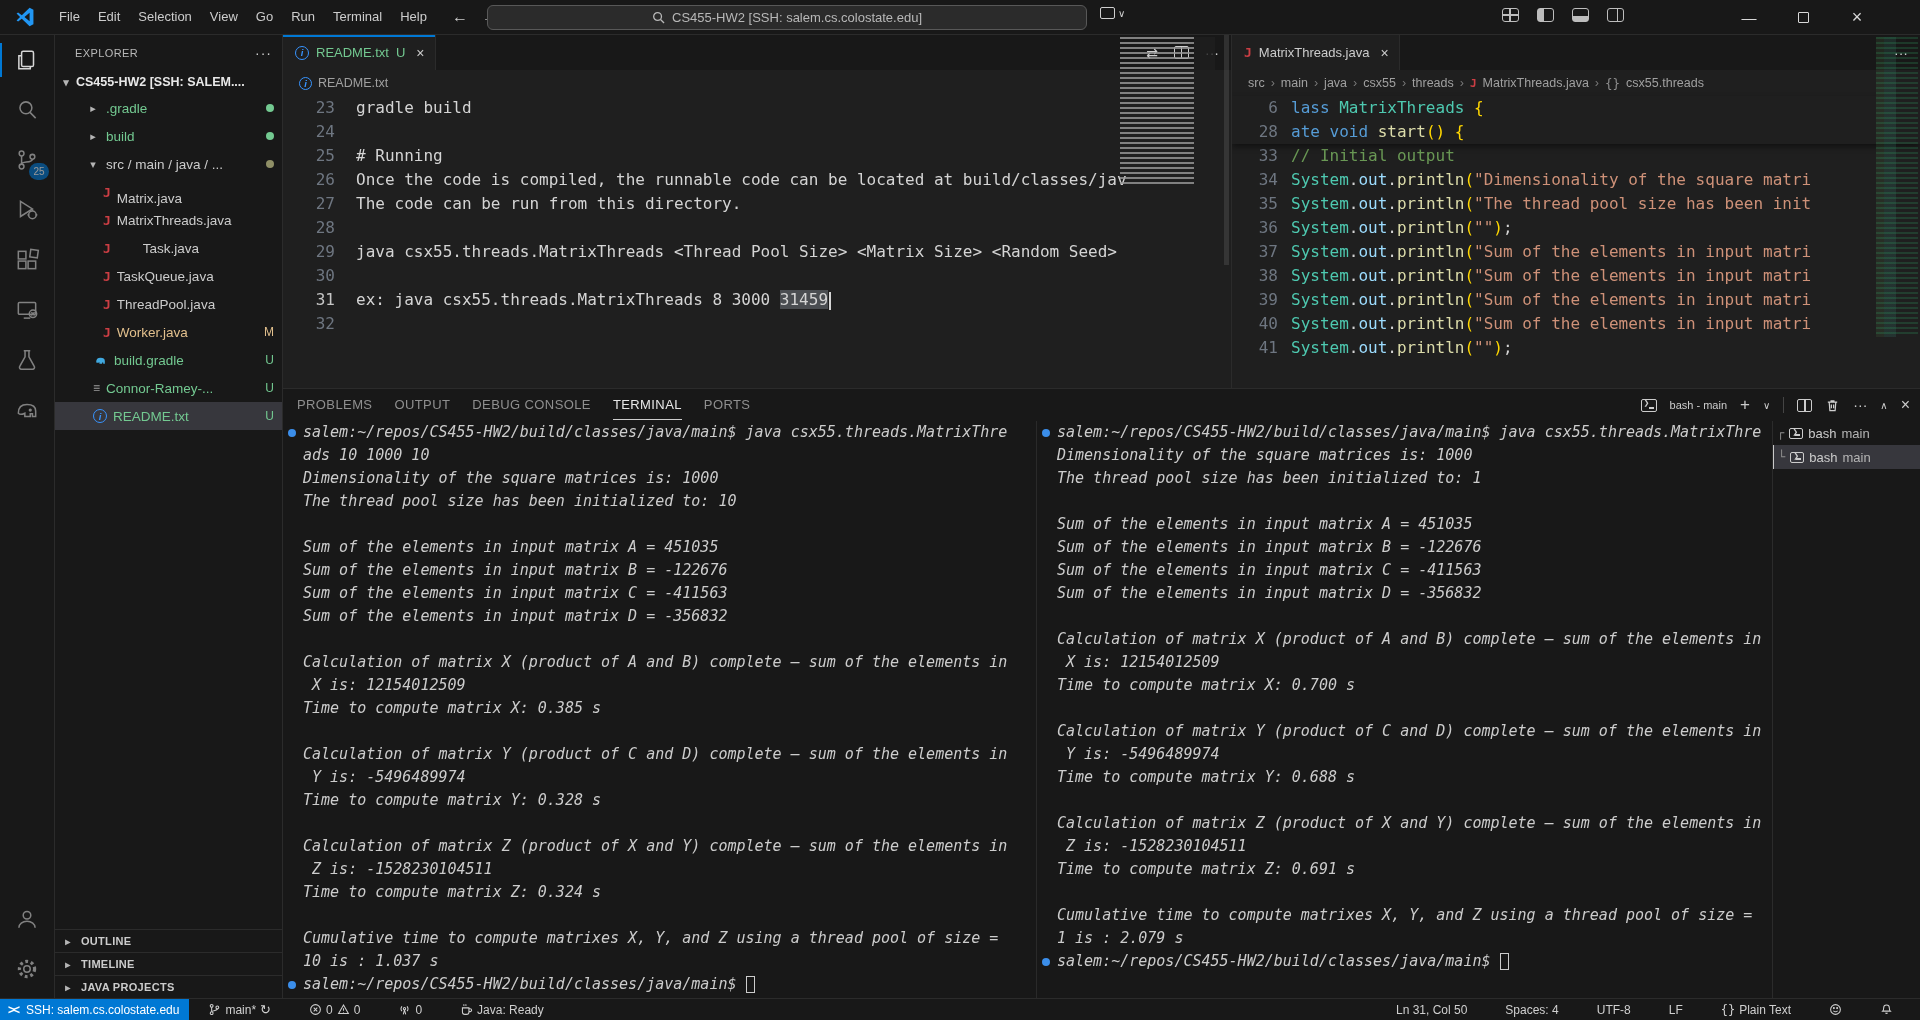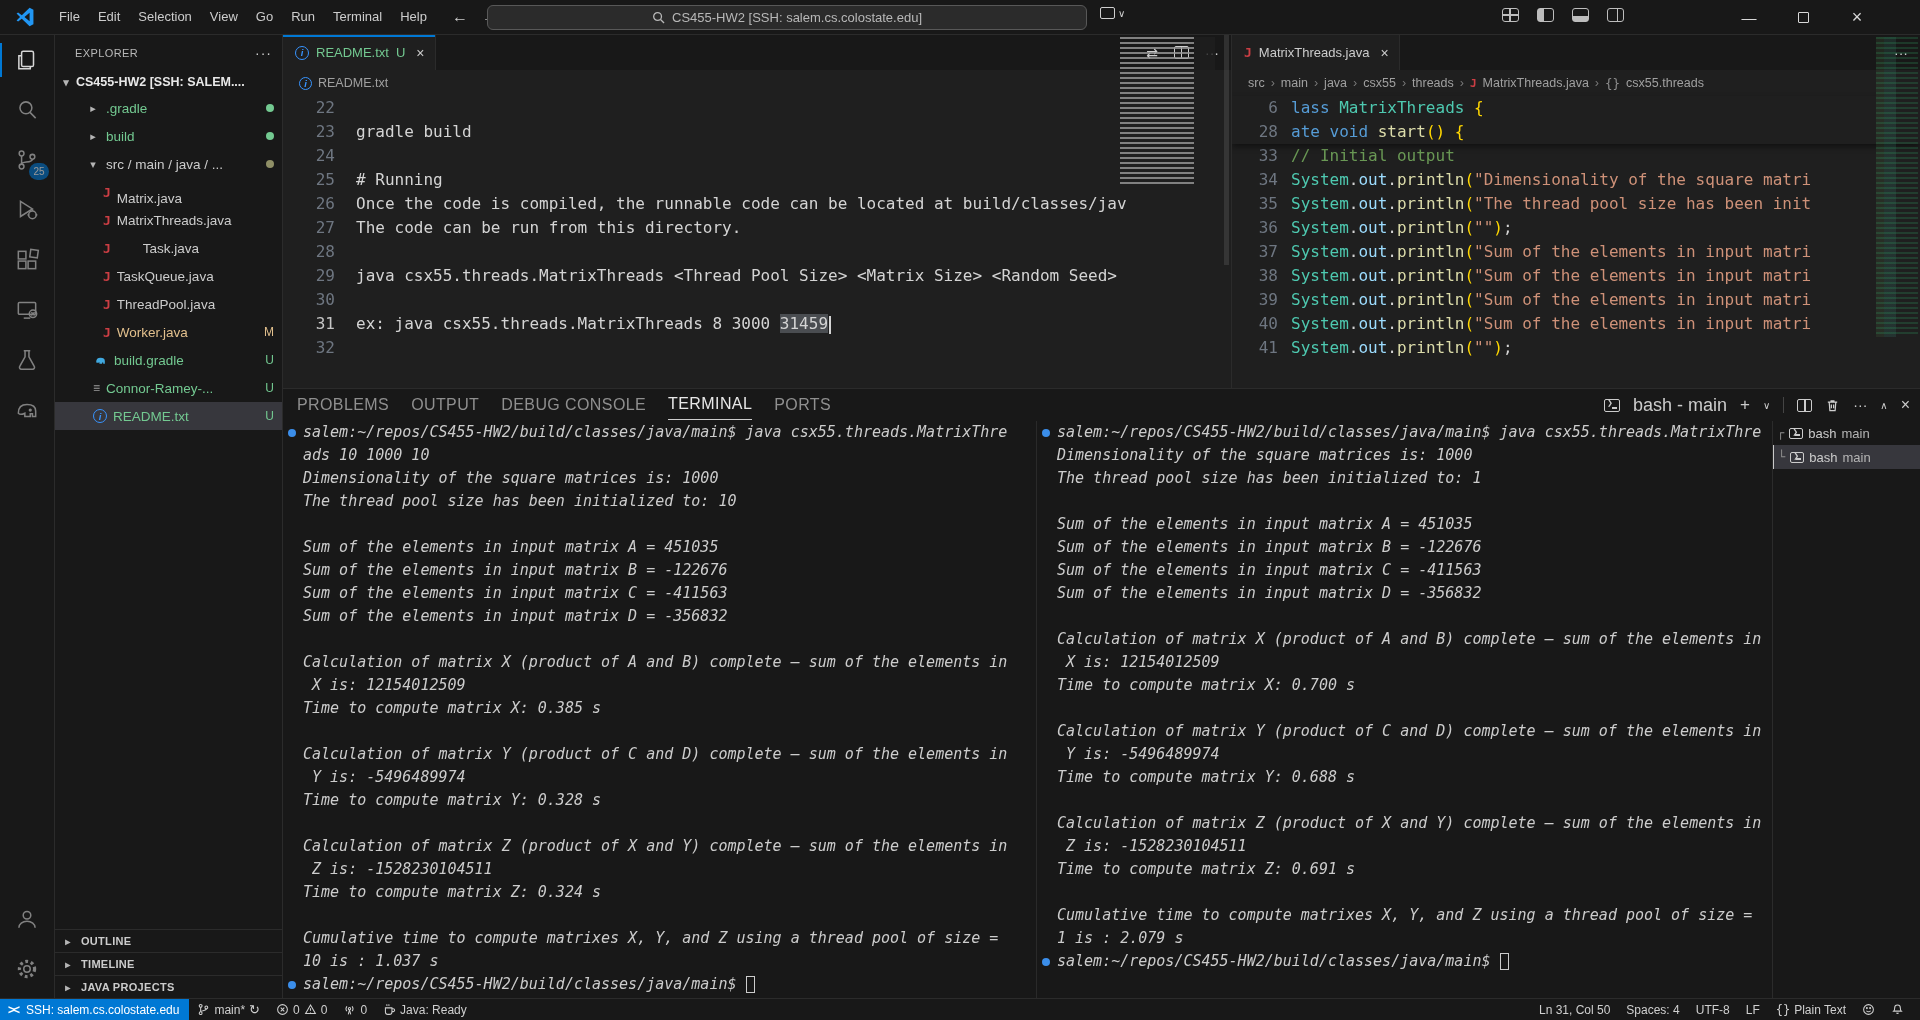--- a/index.html
+++ b/index.html
@@ -91,21 +91,21 @@
   .sticky { box-shadow:0 3px 6px rgba(0,0,0,.45); position:relative; background:#1f1f1f; }
   #minimap-right { position:absolute; right:2px; top:2px; width:42px; height:300px; opacity:.9;
     background:repeating-linear-gradient(#2ea06344 0 2px, transparent 2px 5px),
                repeating-linear-gradient(90deg, #6a995522 0 8px, #4ec9b022 8px 20px, transparent 20px 42px); }
   .tk-kw{color:#569CD6}.tk-cls{color:#4EC9B0}.tk-var{color:#9CDCFE}.tk-fn{color:#DCDCAA}
   .tk-str{color:#CE9178}.tk-br{color:#FFD700}.tk-com{color:#6A9955}
 
   
   #panel { position:absolute; left:283px; top:388px; right:0; bottom:22px; background:#181818; border-top:1px solid #2b2b2b; }
   #panel-header { height:32px; display:flex; align-items:center; padding:0 10px 0 14px; }
-  .ptab { font-size:16px; letter-spacing:.4px; color:#8f8f8f; margin-right:22px; height:31px; display:flex; align-items:center; }
+  .ptab { font-size:13px; letter-spacing:.4px; color:#8f8f8f; margin-right:22px; height:31px; display:flex; align-items:center; }
   .ptab.active { color:#e7e7e7; border-bottom:1px solid #cccccc; }
   #panel-actions { margin-left:auto; display:flex; align-items:center; gap:13px; color:#cccccc; font-size:14px; }
   #panel-actions .sep { width:1px; height:16px; background:#444; }
   .ic-term { width:16px; height:13px; border:1.3px solid #ccc; border-radius:2px; position:relative; }
   .ic-term:before { content:"❯"; position:absolute; left:2px; top:-1px; font-size:7px; color:#ccc; }
   .ic-term:after  { content:""; position:absolute; right:2px; bottom:2px; width:5px; height:1.3px; background:#ccc; }
   .term { position:absolute; top:32px; bottom:0; overflow:hidden; font-family:"DejaVu Sans Mono", monospace;
           font-size:15px; color:#cccccc; }
   #term-left  { left:0; width:753px; }
   #term-right { left:753px; width:736px; border-left:1px solid #2a2a2a; }
@@ -114,21 +114,21 @@
   .tcursor { display:inline-block; width:9px; height:17px; border:1px solid #cccccc; vertical-align:text-bottom; }
   #term-tabs { position:absolute; right:0; top:32px; width:148px; bottom:0; border-left:1px solid #2b2b2b; }
   .ttab { height:24px; display:flex; align-items:center; gap:5px; padding-left:4px; font-size:13px; color:#cccccc; white-space:nowrap; }
   .ttab .pre { font-family:"DejaVu Sans Mono",monospace; color:#8f8f8f; font-size:12px; }
   .ttab.selected { background:#37373d; border-left:1px solid #c9c9c9; }
   .ttab .desc { color:#b5b5b5; }
 
   
   #statusbar { position:absolute; left:0; bottom:0; width:1920px; height:22px; background:#181818; border-top:1px solid #2b2b2b;
                display:flex; align-items:center; font-size:12px; color:#cfcfcf; }
-  .sb-item { display:flex; align-items:center; gap:4px; padding:0 8px; height:22px; }
+  .sb-item { display:flex; align-items:center; gap:4px; padding:0 19px; height:22px; }
   #sb-remote { background:#0078d4; color:#ffffff; padding:0 10px 0 8px; font-weight:400; }
   #sb-remote .rg { font-weight:700; letter-spacing:-2px; margin-right:4px; }
   #sb-right { margin-left:auto; display:flex; align-items:center; margin-right:8px;text-align:right; }
   .sicon { width:13px; height:13px; stroke:#cfcfcf; fill:none; stroke-width:1.3; }
 </style>
 </head>
 <body>
 
 <div id="titlebar">
   <svg id="vscode-logo" viewBox="0 0 24 24">
@@ -340,21 +340,20 @@
       <span>⇄</span>
       <span class="ic-split"></span>
       <span>···</span>
     </div>
   </div>
   <div class="breadcrumbs">
     <span class="iicon" style="width:13px;height:13px;">i</span>
     <span>README.txt</span>
   </div>
   <div id="readme-lines" class="code">
-      <div class="cl"><div class="ln">22</div><div class="ct"></div></div>
       <div class="cl"><div class="ln">23</div><div class="ct">gradle build</div></div>
       <div class="cl"><div class="ln">24</div><div class="ct"></div></div>
       <div class="cl"><div class="ln">25</div><div class="ct"># Running</div></div>
       <div class="cl"><div class="ln">26</div><div class="ct">Once the code is compiled, the runnable code can be located at build/classes/jav</div></div>
       <div class="cl"><div class="ln">27</div><div class="ct">The code can be run from this directory.</div></div>
       <div class="cl"><div class="ln">28</div><div class="ct"></div></div>
       <div class="cl"><div class="ln">29</div><div class="ct">java csx55.threads.MatrixThreads &lt;Thread Pool Size&gt; &lt;Matrix Size&gt; &lt;Random Seed&gt;</div></div>
       <div class="cl"><div class="ln">30</div><div class="ct"></div></div>
       <div class="cl"><div class="ln active">31</div><div class="ct">ex: java csx55.threads.MatrixThreads 8 3000 <span class="hl">31459</span><span class="caret"></span></div></div>
       <div class="cl"><div class="ln">32</div><div class="ct"></div></div>
@@ -413,21 +412,21 @@
   <div id="panel-header">
     <div id="panel-tabs" style="display:flex;align-items:stretch;height:32px;">
         <div class="ptab">PROBLEMS</div>
         <div class="ptab">OUTPUT</div>
         <div class="ptab">DEBUG CONSOLE</div>
         <div class="ptab active">TERMINAL</div>
         <div class="ptab">PORTS</div>
       </div>
     <div id="panel-actions">
       <span class="ic-term"></span>
-      <span style="font-size:18px;">bash - main</span>
+      <span style="font-size:11px;">bash - main</span>
       <span style="font-size:17px;">+</span>
       <span class="chev">∨</span>
       <span class="sep"></span>
       <span class="ic-split"></span>
       <svg class="sicon" style="width:15px;height:15px;" viewBox="0 0 16 16">
           <path d="M3 4.5 h10 M6.5 4.5 v-1.5 h3 v1.5 M4.5 4.5 l.7 9 h5.6 l.7-9 M6.8 7 v4 M9.2 7 v4"></path>
         </svg>
       <span>···</span>
       <span class="chev">∧</span>
       <span style="font-size:16px;">×</span>

